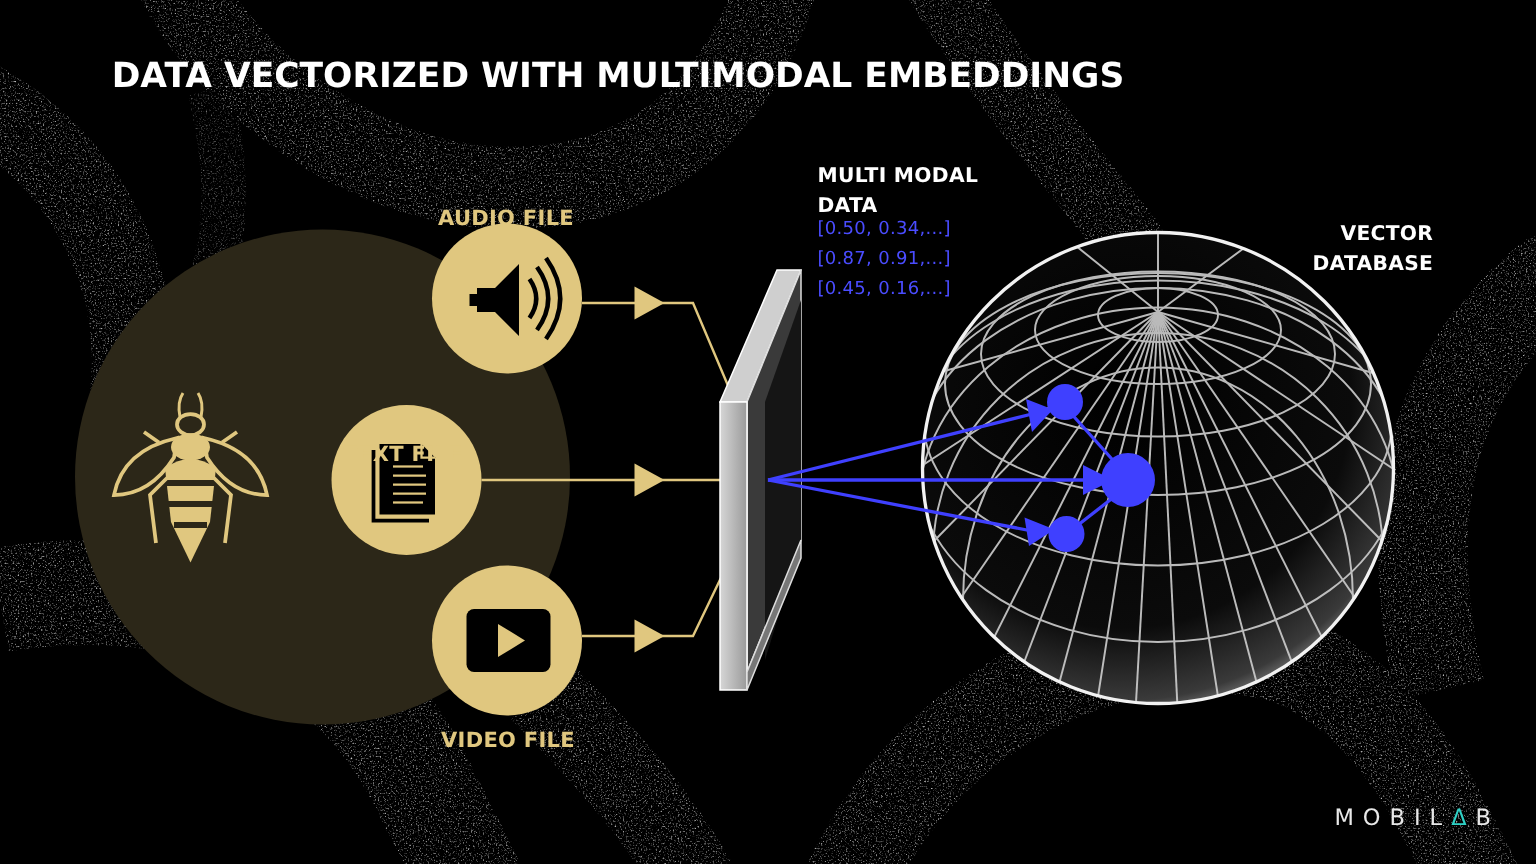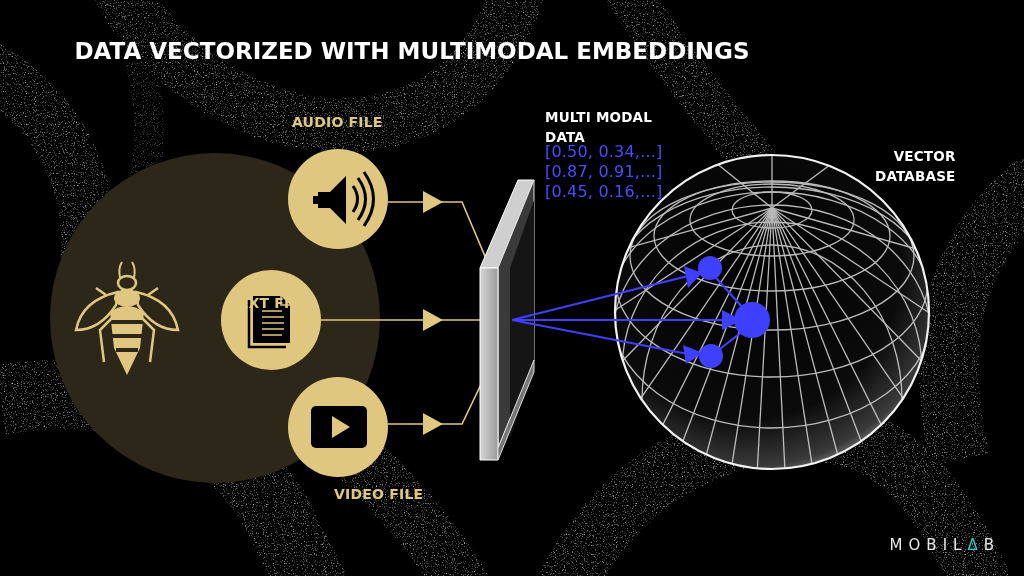--- a/index.html
+++ b/index.html
@@ -12,21 +12,21 @@
   .label {
     position: absolute; font-weight: bold; letter-spacing: 0.2px; white-space: nowrap;
   }
   .title {
     left: 0; width: 824px; top: 38px; text-align: center;
     color: #ffffff; font-size: 23px; font-weight: bold;
     font-family: "DejaVu Sans", sans-serif; letter-spacing: 0px;
   }
   .gold { color: #e0c77f; font-size: 14px; font-family: "DejaVu Sans", sans-serif; }
   .white { color: #ffffff; font-size: 13.5px; font-family: "DejaVu Sans", sans-serif; line-height: 20px; }
-  .vec { color: #4a4cff; font-size: 16px; font-family: "DejaVu Sans", sans-serif; line-height: 20px; font-weight: normal; }
+  .vec { color: #4a4cff; font-size: 12px; font-family: "DejaVu Sans", sans-serif; line-height: 20px; font-weight: normal; }
   .logo {
     position: absolute; right: 24px; bottom: 22px; color: #e8e8e8;
     font-size: 15px; letter-spacing: 6px; font-family: "DejaVu Sans", sans-serif; text-align: center;
   }
   .logo .accent { color: #2fd1c6; }
 </style>
 </head>
 <body>
 
 <svg id="stage" width="1024" height="576" viewBox="0 0 1024 576" xmlns="http://www.w3.org/2000/svg">
@@ -178,23 +178,23 @@
     <polygon points="722,310 742,320 722,330"></polygon>
     <polygon points="683,345 703,353 686,364"></polygon>
     <circle cx="710" cy="268" r="12"></circle>
     <circle cx="752" cy="320" r="18"></circle>
     <circle cx="711" cy="356" r="12"></circle>
   </g>
 </svg>
 
 <div class="label title">DATA VECTORIZED WITH MULTIMODAL EMBEDDINGS</div>
 
-<div class="label gold" style="left:292px; top:114px;">AUDIO FILE</div>
+<div class="label gold" style="left:292px; top:138px;">AUDIO FILE</div>
 <div class="label gold" style="left:229px; top:247px;margin-top:48px;">TEXT FILE</div>
-<div class="label gold" style="left:294px; top:486px;margin-left:40px;">VIDEO FILE</div>
+<div class="label gold" style="left:294px; top:486px;">VIDEO FILE</div>
 
 <div class="label white" style="left:545px; top:97px;margin-top:10px;">
   <div>MULTI MODAL</div>
   <div>DATA</div>
 </div>
 
 <div class="label vec" style="left:545px; top:142px;">
   <div>[0.50, 0.34,...]</div>
   <div>[0.87, 0.91,...]</div>
   <div>[0.45, 0.16,...]</div>

